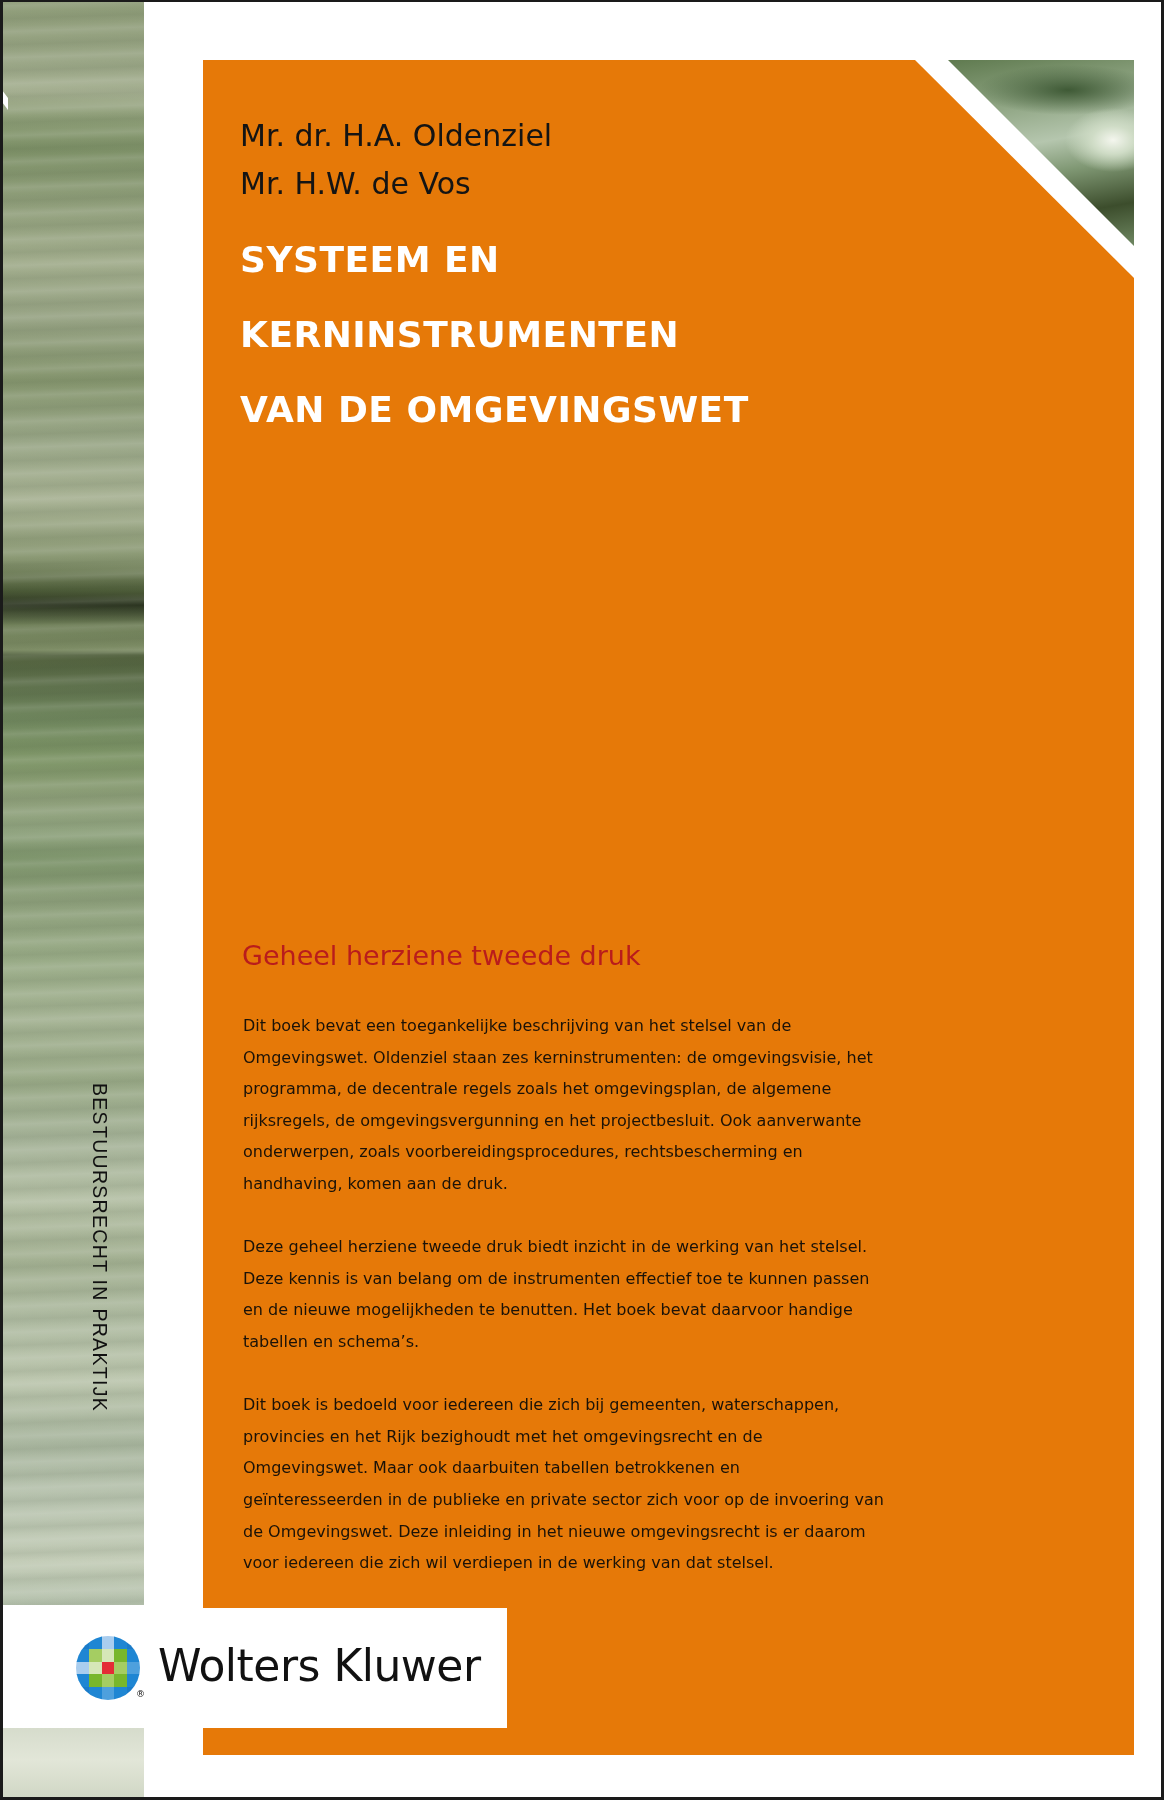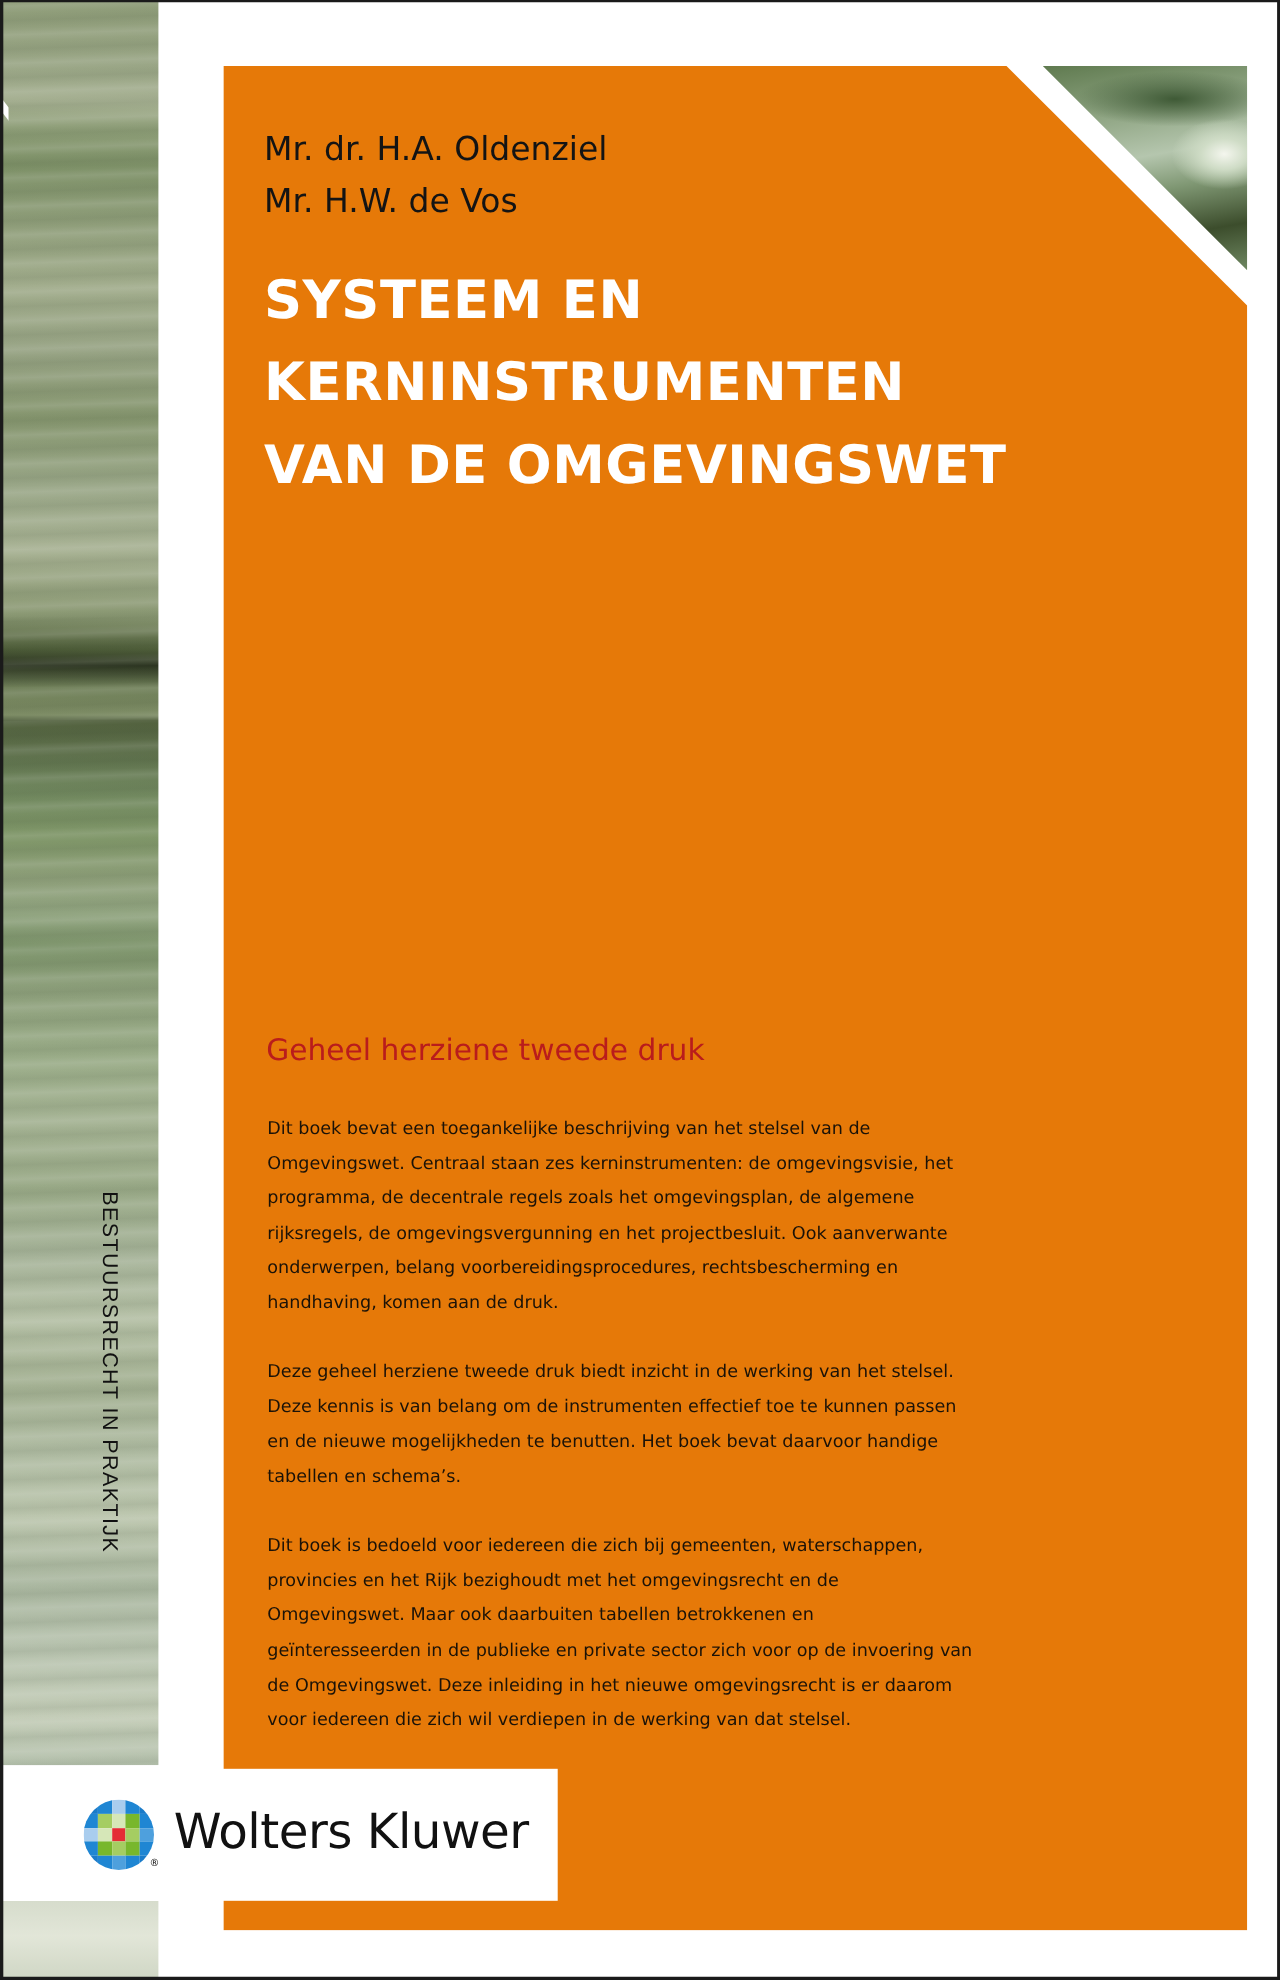--- a/index.html
+++ b/index.html
@@ -69,22 +69,22 @@
 
   .authors {
     position: absolute; left: 240px; top: 92px;
     color: #141414; font-size: 30px; line-height: 48px;
     font-family: "DejaVu Sans", sans-serif; font-weight: normal; margin-top: 20px;
   }
   .authors div { white-space: nowrap; }
 
   .title {
     position: absolute; left: 240px; top: 222px;
-    color: #ffffff; font-size: 48px; line-height: 75px; font-weight: bold;
-    font-family: "DejaVu Sans", sans-serif; letter-spacing: 0.5px; margin-top: 14px;
+    color: #ffffff; font-size: 36px; line-height: 75px; font-weight: bold;
+    font-family: "DejaVu Sans", sans-serif; letter-spacing: 0.5px;
   }
   .title div { white-space: nowrap; }
 
   .subtitle {
     position: absolute; left: 242px; top: 938px;
     color: #b91c1c; font-size: 27px; line-height: 36px;
     font-family: "DejaVu Sans", sans-serif; white-space: nowrap;
   }
 
   .body-text {
@@ -137,24 +137,24 @@
   <div>SYSTEEM EN</div>
   <div>KERNINSTRUMENTEN</div>
   <div>VAN DE OMGEVINGSWET</div>
 </div>
 
 <div class="subtitle">Geheel herziene tweede druk</div>
 
 <div class="body-text">
   <div class="para">
     <span class="line">Dit boek bevat een toegankelijke beschrijving van het stelsel van de</span>
-    <span class="line">Omgevingswet. Centraal staan zes kerninstrumenten: de omgevingsvisie, het</span>
+    <span class="line">Omgevingswet. Oldenziel staan zes kerninstrumenten: de omgevingsvisie, het</span>
     <span class="line">programma, de decentrale regels zoals het omgevingsplan, de algemene</span>
     <span class="line">rijksregels, de omgevingsvergunning en het projectbesluit. Ook aanverwante</span>
-    <span class="line">onderwerpen, belang voorbereidingsprocedures, rechtsbescherming en</span>
+    <span class="line">onderwerpen, zoals voorbereidingsprocedures, rechtsbescherming en</span>
     <span class="line">handhaving, komen aan de druk.</span>
   </div>
   <div class="para">
     <span class="line">Deze geheel herziene tweede druk biedt inzicht in de werking van het stelsel.</span>
     <span class="line">Deze kennis is van belang om de instrumenten effectief toe te kunnen passen</span>
     <span class="line">en de nieuwe mogelijkheden te benutten. Het boek bevat daarvoor handige</span>
     <span class="line">tabellen en schema’s.</span>
   </div>
   <div class="para">
     <span class="line">Dit boek is bedoeld voor iedereen die zich bij gemeenten, waterschappen,</span>

